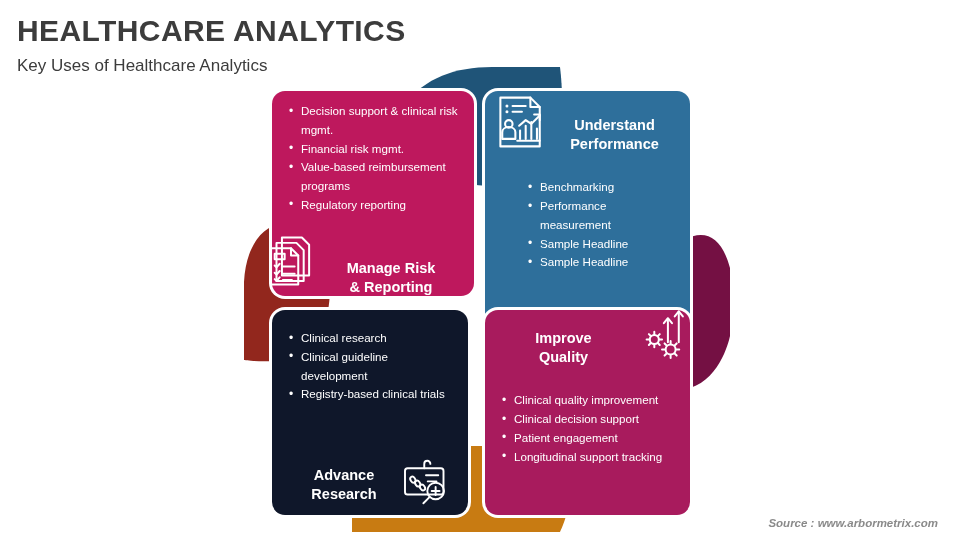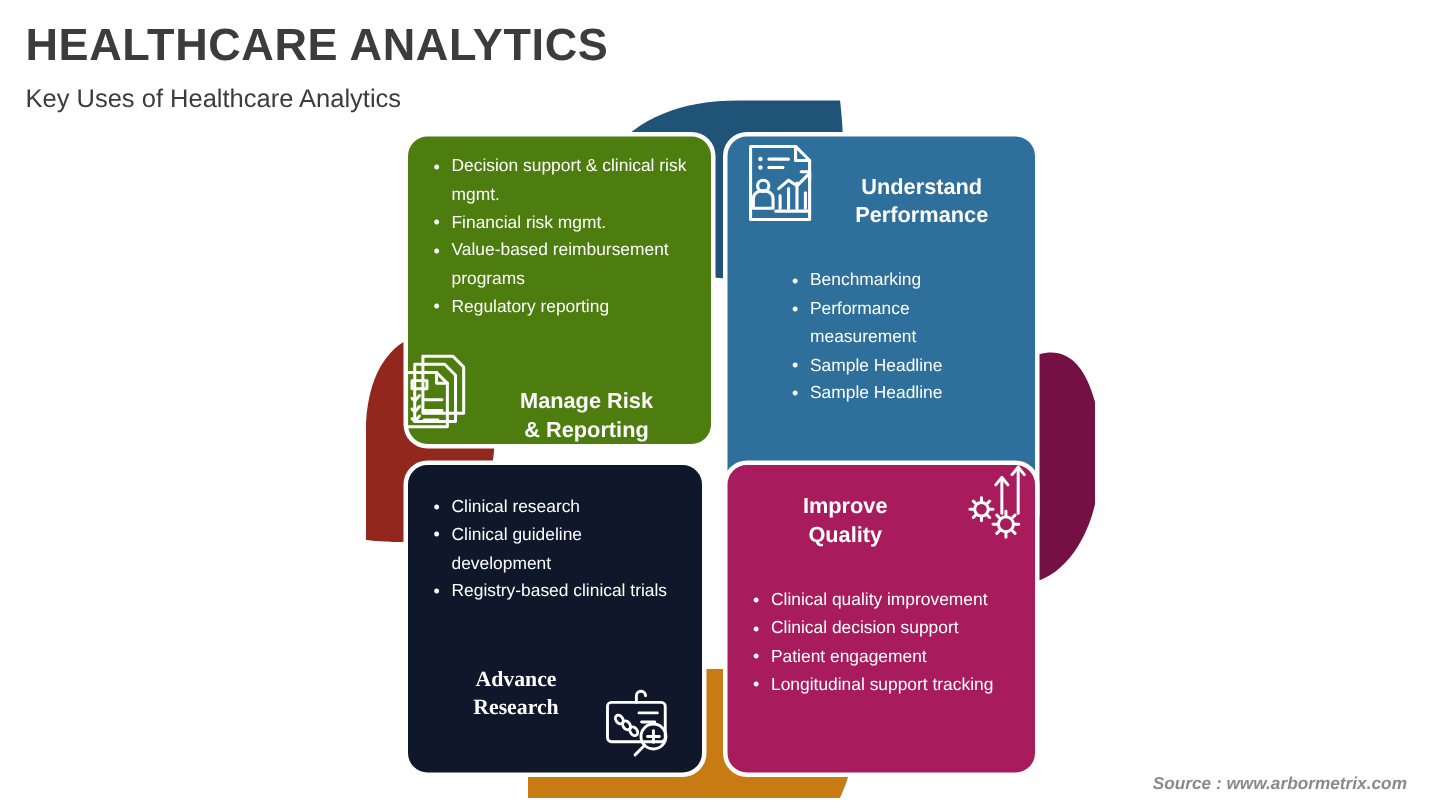--- a/index.html
+++ b/index.html
@@ -60,21 +60,21 @@
   .card {
     position: absolute;
     border-radius: 13px;
     box-sizing: border-box;
     box-shadow: 0 0 0 3px #ffffff;
     color: #ffffff;
     padding: 11px 14px 11px 16px;
     display: flex;
     flex-direction: column;
   }
-  .card-risk        { left: 272px; top: 91px;  width: 202px; height: 205px; background: #4d7c0f; gap: 44px; }
+  .card-risk        { left: 272px; top: 91px;  width: 202px; height: 205px; background: #be185d; gap: 44px; }
   .card-performance { left: 485px; top: 91px;  width: 205px; height: 265px; background: #2e6f9b; }
   .card-research    { left: 272px; top: 310px; width: 196px; height: 205px; background: #0f172a; }
   .card-quality     { left: 485px; top: 310px; width: 205px; height: 205px; background: #a81b5d; }
 
   .card-title {
     font-size: 14.5px;
     font-weight: bold;
     line-height: 1.32;
     text-align: center;
     white-space: pre-line;
@@ -101,21 +101,21 @@
 
   
   .card-risk .bullets      { margin-top: 0px; }
   .card-risk .card-title   { margin-top: auto; margin-bottom: 16px; padding-left: 34px; }
 
   .card-performance .card-title { margin-top: 14px; margin-bottom: 0; padding-left: 52px; }
   .card-performance .bullets    { margin-top: 24px; padding-left: 26px; }
   .card-performance .bullets li { line-height: 1.62; }
 
   .card-research .bullets    { margin-top: 8px; }
-  .card-research .card-title { margin-top: auto; margin-bottom: 22px; padding-right: 54px; font-family: Liberation Serif, serif; }
+  .card-research .card-title { margin-top: auto; padding-right: 54px; }
 
   .card-quality .card-title { margin-top: 8px; padding-right: 50px; }
   .card-quality .bullets    { margin-top: 24px; }
 
   
   .icon-wrap {
     position: absolute;
     pointer-events: none;
   }
   .icon-performance { left: 491px; top: 92px;  width: 60px; height: 60px; }

